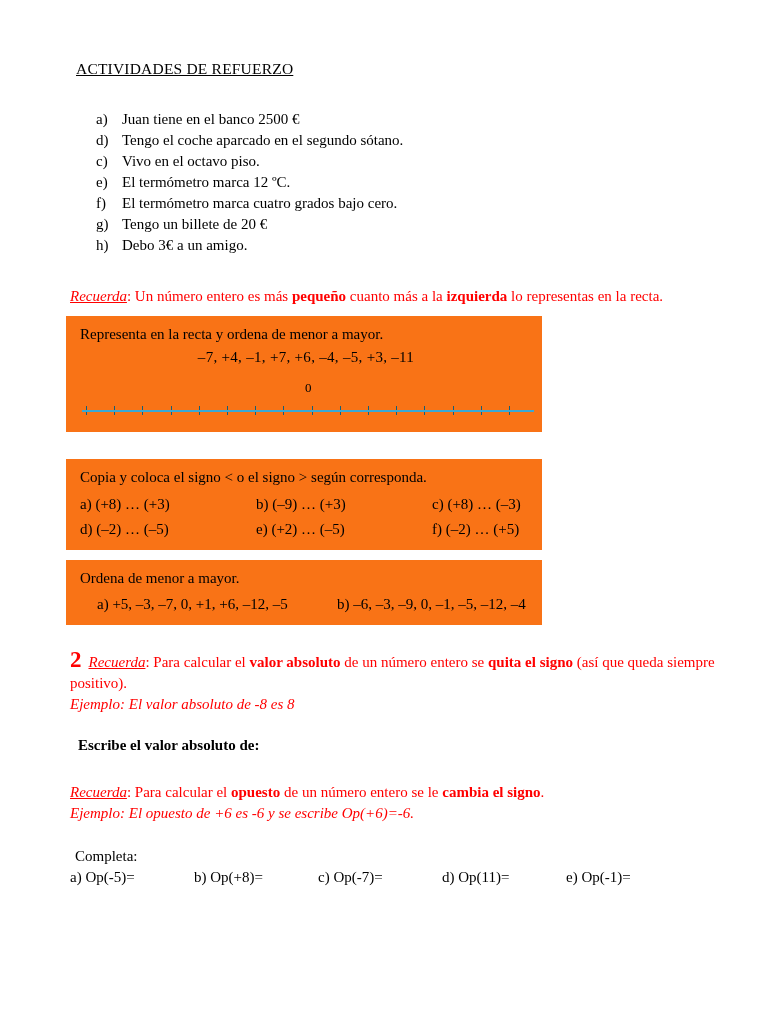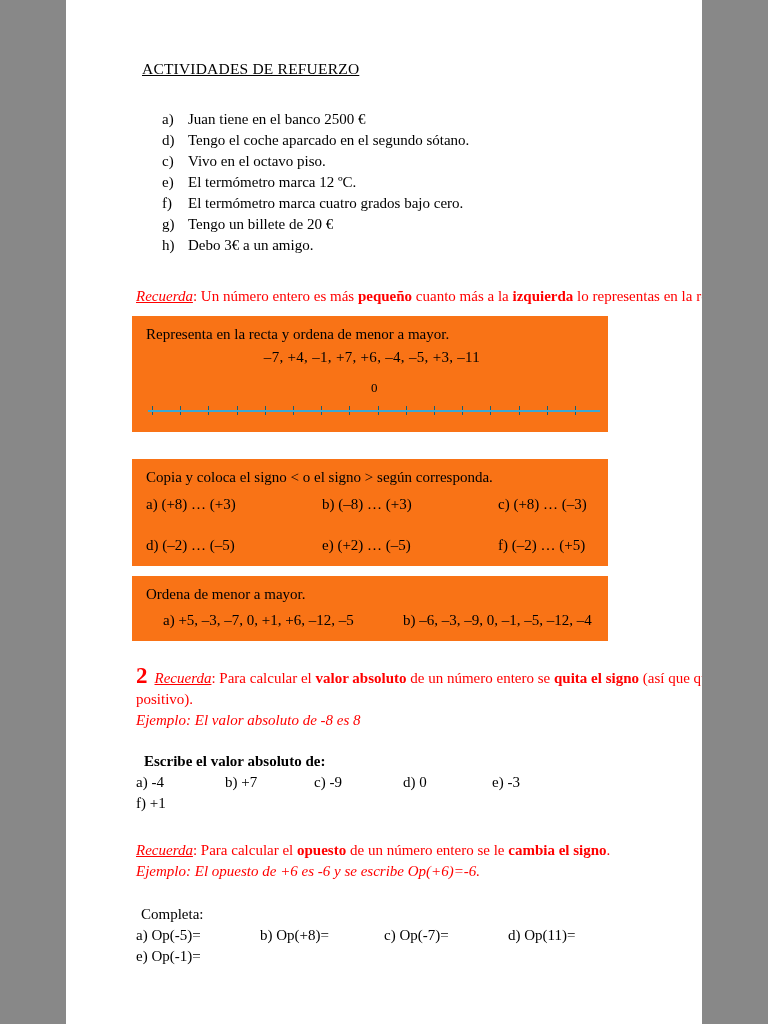--- a/index.html
+++ b/index.html
@@ -1,17 +1,17 @@
 <!DOCTYPE html>
 <html><head>
 <meta charset="utf-8">
 <style>
   html,body { margin:0; padding:0; background:#888; }
   .page {
-    width:636px; height:1024px; margin:0 auto; background:#ffffff;
+    width:768px; height:1024px; margin:0 auto; background:#ffffff;
     font-family:"Liberation Serif", serif; font-size:15px; color:#000;
     position:relative; overflow:hidden; box-sizing:border-box;
     padding:58px 58px 0 70px; line-height:21px;
   }
   .title { text-decoration:underline; font-size:15.5px; margin:0 0 30px 6px; letter-spacing:0.2px; }
   
   .ex1-head { margin-left:26px; margin-bottom:2px; }
   .ex1-num { color:#2631c8; font-weight:bold; font-size:17px; margin-right:8px; }
   .li { margin-left:26px; }
   .li .lab { display:inline-block; width:26px; }
@@ -24,21 +24,21 @@
   
   .box { background:#f97316; width:476px; margin-left:-4px; padding:8px 10px 10px 14px; box-sizing:border-box; }
   .box1 { margin-top:9px; }
   .nums-line { text-align:center; margin-top:2px; letter-spacing:0.3px; }
   .nl-wrap { position:relative; margin:26px 2px 6px 6px; height:22px; }
   .nl-zero { position:absolute; left:calc(50% - 3px); top:-17px; font-size:13px; }
   .nl { position:absolute; left:0; right:0; top:12px; height:9px;
         background-image:repeating-linear-gradient(to right, #145f7a 0, #145f7a 1px, transparent 1px, transparent 28.2px); }
   .nl-line { position:absolute; left:-4px; right:-4px; top:16px; height:2px; background:#3aa8d4; }
   .box2 { margin-top:27px; }
-  .cmp-grid { display:grid; grid-template-columns:176px 176px auto; row-gap:20px; margin-top:6px; }
+  .cmp-grid { display:grid; grid-template-columns:176px 176px auto; row-gap:4px; margin-top:6px; }
   .box3 { margin-top:10px; }
   .ord-row { margin-top:5px; }
   .ord-a { display:inline-block; width:240px;margin-left:17px; }
   
   .ex2-head { margin-top:24px; width:655px; }
   .ex2-num { color:#ff0000; font-weight:bold; font-size:23px; margin-right:7px; }
   .escribe { margin-top:20px; margin-left:8px;font-weight:bold; }
   .vals { margin-top:0; }
   .vals span { display:inline-block; width:89px; }
   .note2 { margin-top:26px; }
@@ -73,41 +73,38 @@
       <span class="nl-zero">0</span>
       <div class="nl"></div>
       <div class="nl-line"></div>
     </div>
   </div>
 
   <div class="box box2">
     <p>Copia y coloca el signo &lt; o el signo &gt; según corresponda.</p>
     <div class="cmp-grid">
       <span>a) (+8) … (+3)</span>
-      <span>b) (–8) … (+3)</span>
+      <span>b) (–9) … (+3)</span>
       <span>c) (+8) … (–3)</span>
       <span>d) (–2) … (–5)</span>
       <span>e) (+2) … (–5)</span>
       <span>f) (–2) … (+5)</span>
     </div>
   </div>
 
   <div class="box box3">
     <p>Ordena de menor a mayor.</p>
     <p class="ord-row"><span class="ord-a">a) +5, –3, –7, 0, +1, +6, –12, –5</span><span>b) –6, –3, –9, 0, –1, –5, –12, –4</span></p>
   </div>
 
   <div>
     <p class="red ex2-head"><span class="ex2-num">2</span><span class="lead">Recuerda</span><span>: Para calcular el </span><span class="b">valor absoluto</span><span> de un número entero se </span><span class="b">quita el signo</span><span> (así que queda siempre positivo).</span></p>
     <p class="red ital">Ejemplo: El valor absoluto de -8 es 8</p>
 
     <p class="escribe">Escribe el valor absoluto de:</p>
-    <p class="vals">
-      <span>a) -4</span><span>b) +7</span><span>c) -9</span><span>d) 0</span><span>e) -3</span><span>f) +1</span>
-    </p>
 
     <p class="red note2"><span class="lead">Recuerda</span><span>: Para calcular el </span><span class="b">opuesto</span><span> de un número entero se le </span><span class="b">cambia el signo</span><span>.</span></p>
     <p class="red ital">Ejemplo: El opuesto de +6 es -6 y se escribe Op(+6)=-6.</p>
 
     <p class="completa">Completa:</p>
     <p class="ops">
       <span>a) Op(-5)=</span><span>b) Op(+8)=</span><span>c) Op(-7)=</span><span>d) Op(11)=</span><span>e) Op(-1)=</span>
     </p>
   </div>
 

